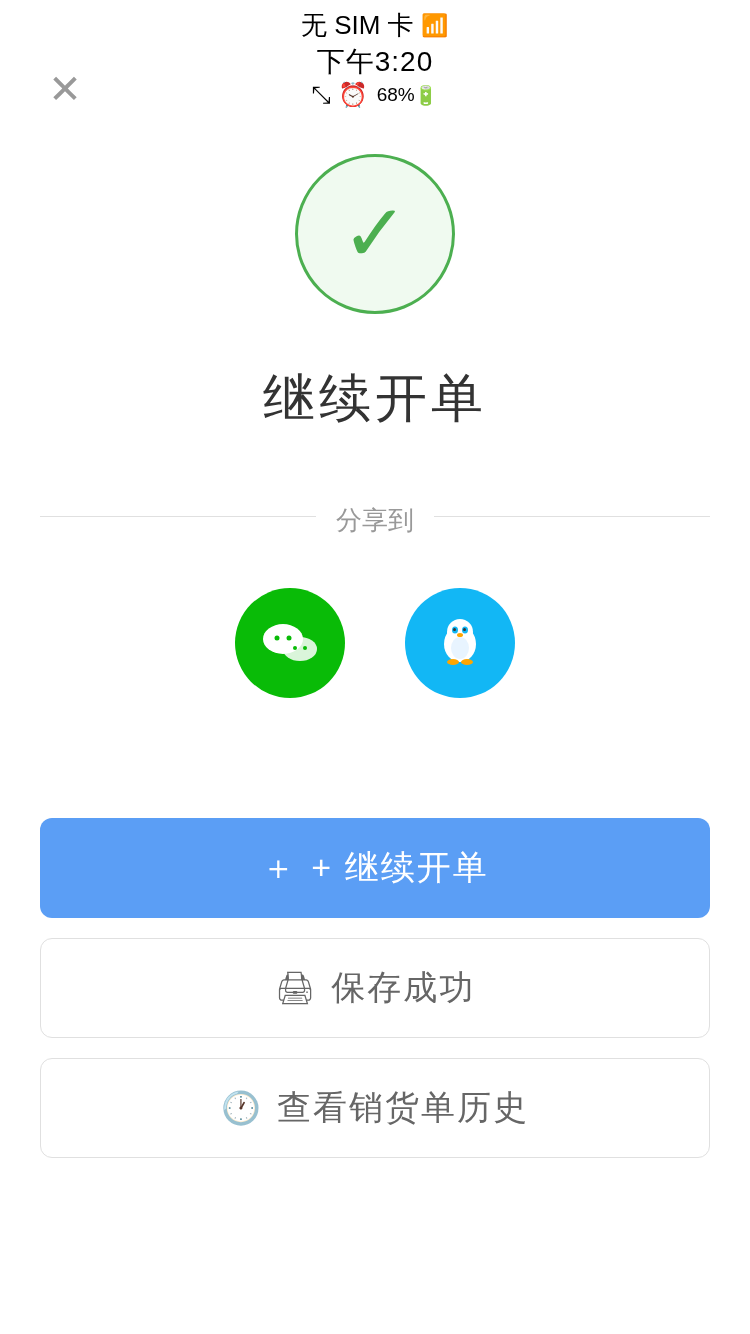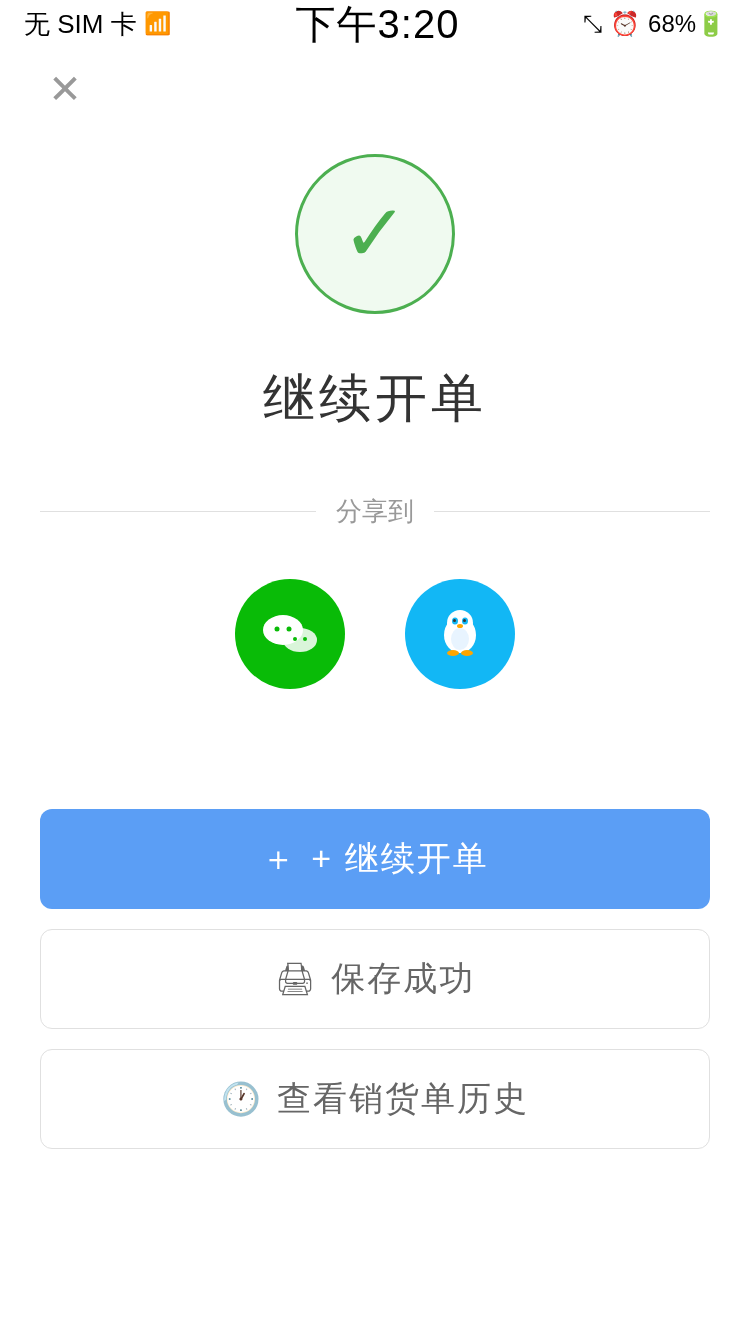--- a/index.html
+++ b/index.html
@@ -9,60 +9,60 @@
       width: 750px;
       min-height: 1334px;
       background: #ffffff;
       font-family: -apple-system, "PingFang SC", "Helvetica Neue", Arial, sans-serif;
       overflow-x: hidden;
     }
 
     
     .status-bar {
       display: flex;
-      justify-content: space-between;
       align-items: center;
       padding: 8px 24px 4px;
       height: 44px;
       background: #fff;
+      flex-direction: column;
     }
 
     .status-left {
       display: flex;
       align-items: center;
       gap: 8px;
       font-size: 26px;
       font-weight: 500;
       color: #000;
     }
 
     .wifi-icon {
       display: inline-block;
       font-size: 22px;
     }
 
     .status-center {
-      font-size: 40px;
+      font-size: 28px;
       font-weight: 500;
       color: #000;
       letter-spacing: 1px;
     }
 
     .status-right {
       display: flex;
       align-items: center;
       gap: 8px;
       font-size: 24px;
       color: #000;
     }
 
     .battery-icon {
       display: inline-flex;
       align-items: center;
-      font-size: 24px;
+      font-size: 19px;
     }
 
     
     .close-btn {
       position: relative;
       left: 40px;
       top: 20px;
       width: 50px;
       height: 50px;
       display: flex;
@@ -131,20 +131,21 @@
     .share-divider::after {
       content: '';
       flex: 1;
       height: 1px;
       background: #e0e0e0;
     }
 
     .share-label {
       font-size: 26px;
       color: #999;
+      margin-top: 9px;
     }
 
     
     .share-icons {
       display: flex;
       justify-content: center;
       gap: 60px;
       margin-bottom: 20px;
     }
 

